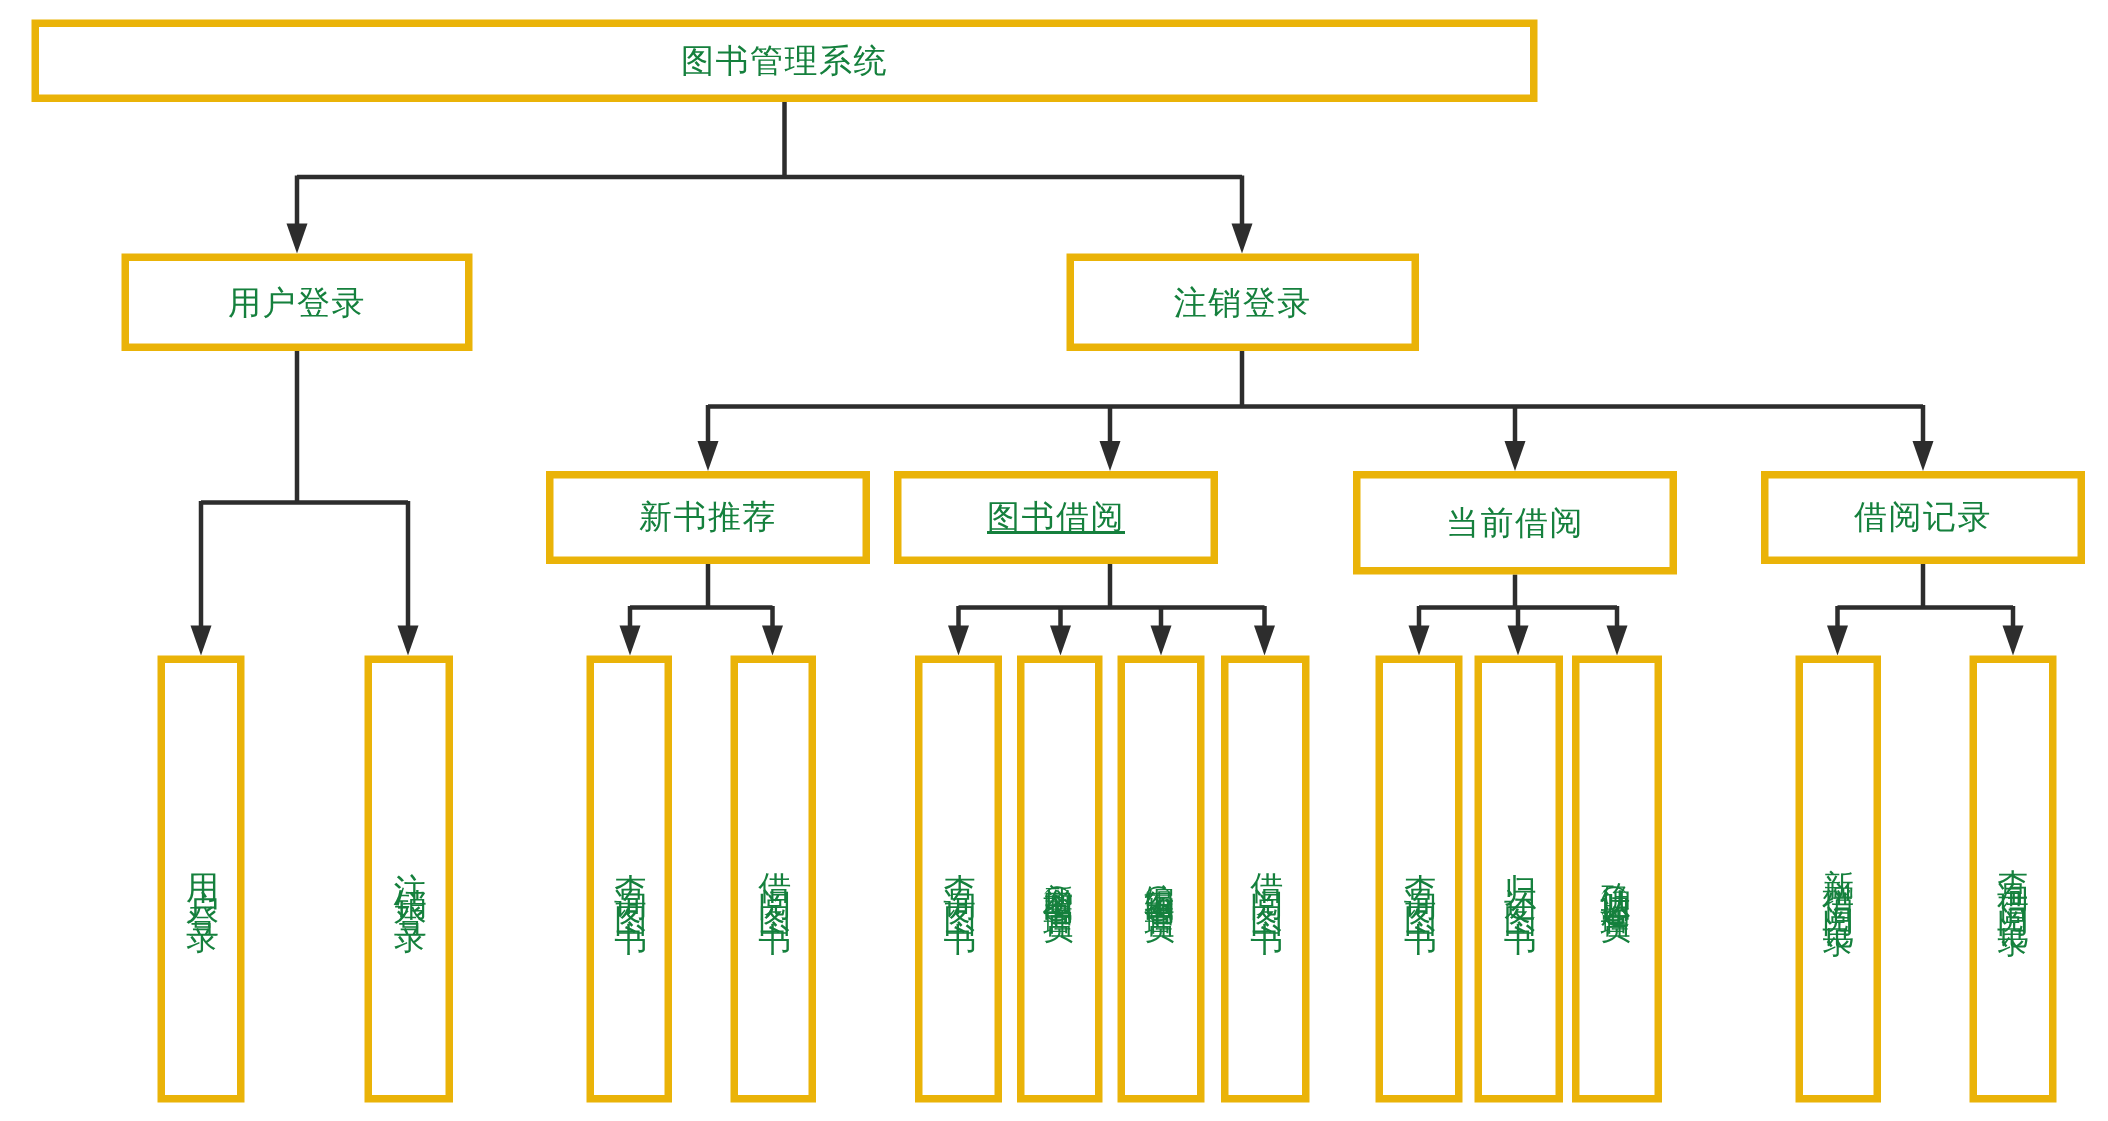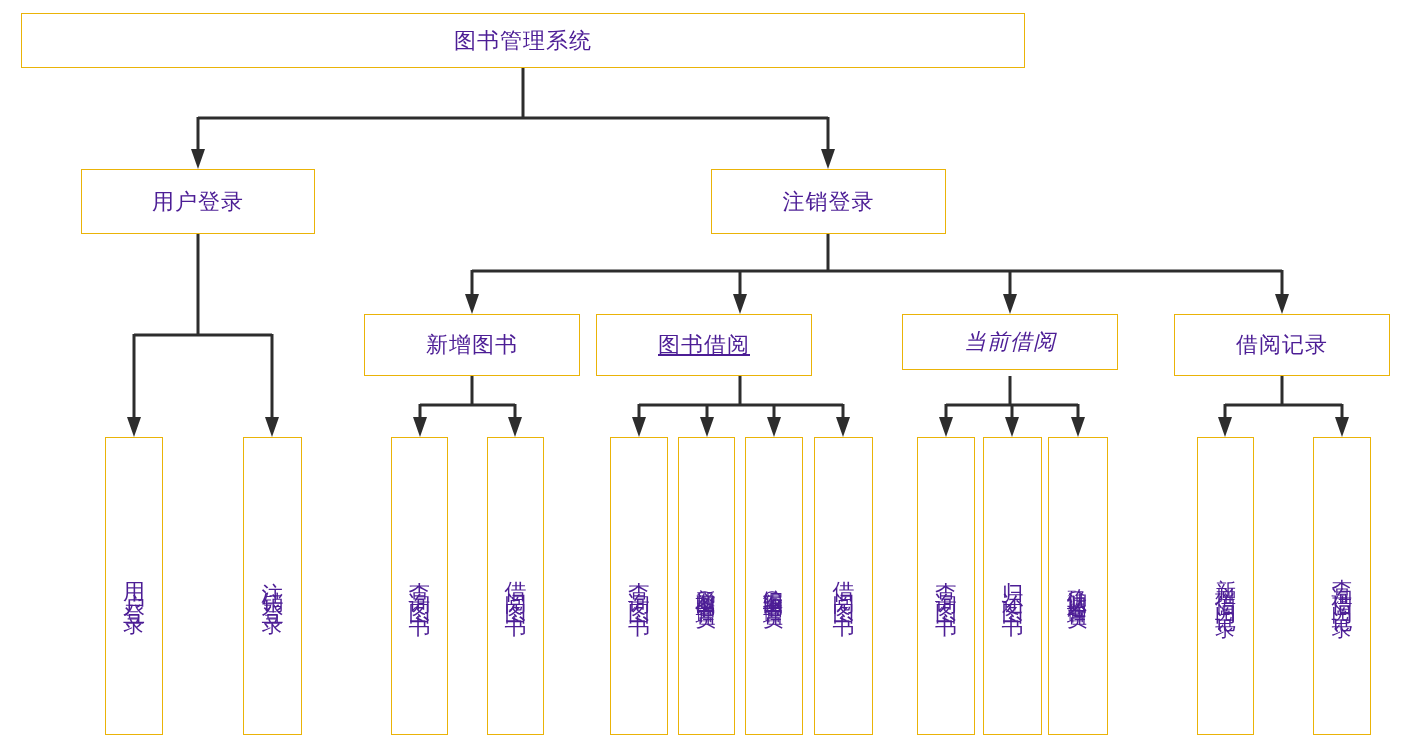--- a/index.html
+++ b/index.html
@@ -13,26 +13,26 @@
     width: 1405px; height: 747px;
     background: #ffffff;
     overflow: hidden;
   }
   .connectors {
     position: absolute; left: 0; top: 0; z-index: 0;
   }
   .node {
     position: absolute;
     box-sizing: border-box;
-    border: 1px solid #eab308;
+    border: 5px solid #eab308;
     background: #ffffff;
     display: flex;
     align-items: center;
     justify-content: center;
-    color: #4c1d95;
+    color: #15803d;
     z-index: 1;
   }
   .hnode { font-size: 22px; letter-spacing: 1px; }
   .vnode span {
     writing-mode: vertical-rl;
     text-orientation: mixed;
     font-size: 22px;
     letter-spacing: 11px;
     white-space: nowrap;
   }
@@ -123,26 +123,26 @@
   </div>
 
   <div class="node hnode" style="left:81px; top:169px; width:234px; height:65px;">
     <span>用户登录</span>
   </div>
   <div class="node hnode" style="left:711px; top:169px; width:235px; height:65px;">
     <span>注销登录</span>
   </div>
 
   <div class="node hnode" style="left:364px; top:314px; width:216px; height:62px;">
-    <span>新增图书</span>
+    <span>新书推荐</span>
   </div>
   <div class="node hnode" style="left:596px; top:314px; width:216px; height:62px;text-decoration:underline;">
     <span>图书借阅</span>
   </div>
-  <div class="node hnode" style="left:902px; top:314px; width:216px; height:56px;font-style:italic;">
+  <div class="node hnode" style="left:902px; top:314px; width:216px; height:69px;">
     <span>当前借阅</span>
   </div>
   <div class="node hnode" style="left:1174px; top:314px; width:216px; height:62px;">
     <span>借阅记录</span>
   </div>
 
   <div class="node vnode" style="left:105px; top:437px; width:58px; height:298px;">
     <span>用户登录</span>
   </div>
   <div class="node vnode" style="left:243px; top:437px; width:59px; height:298px;">

